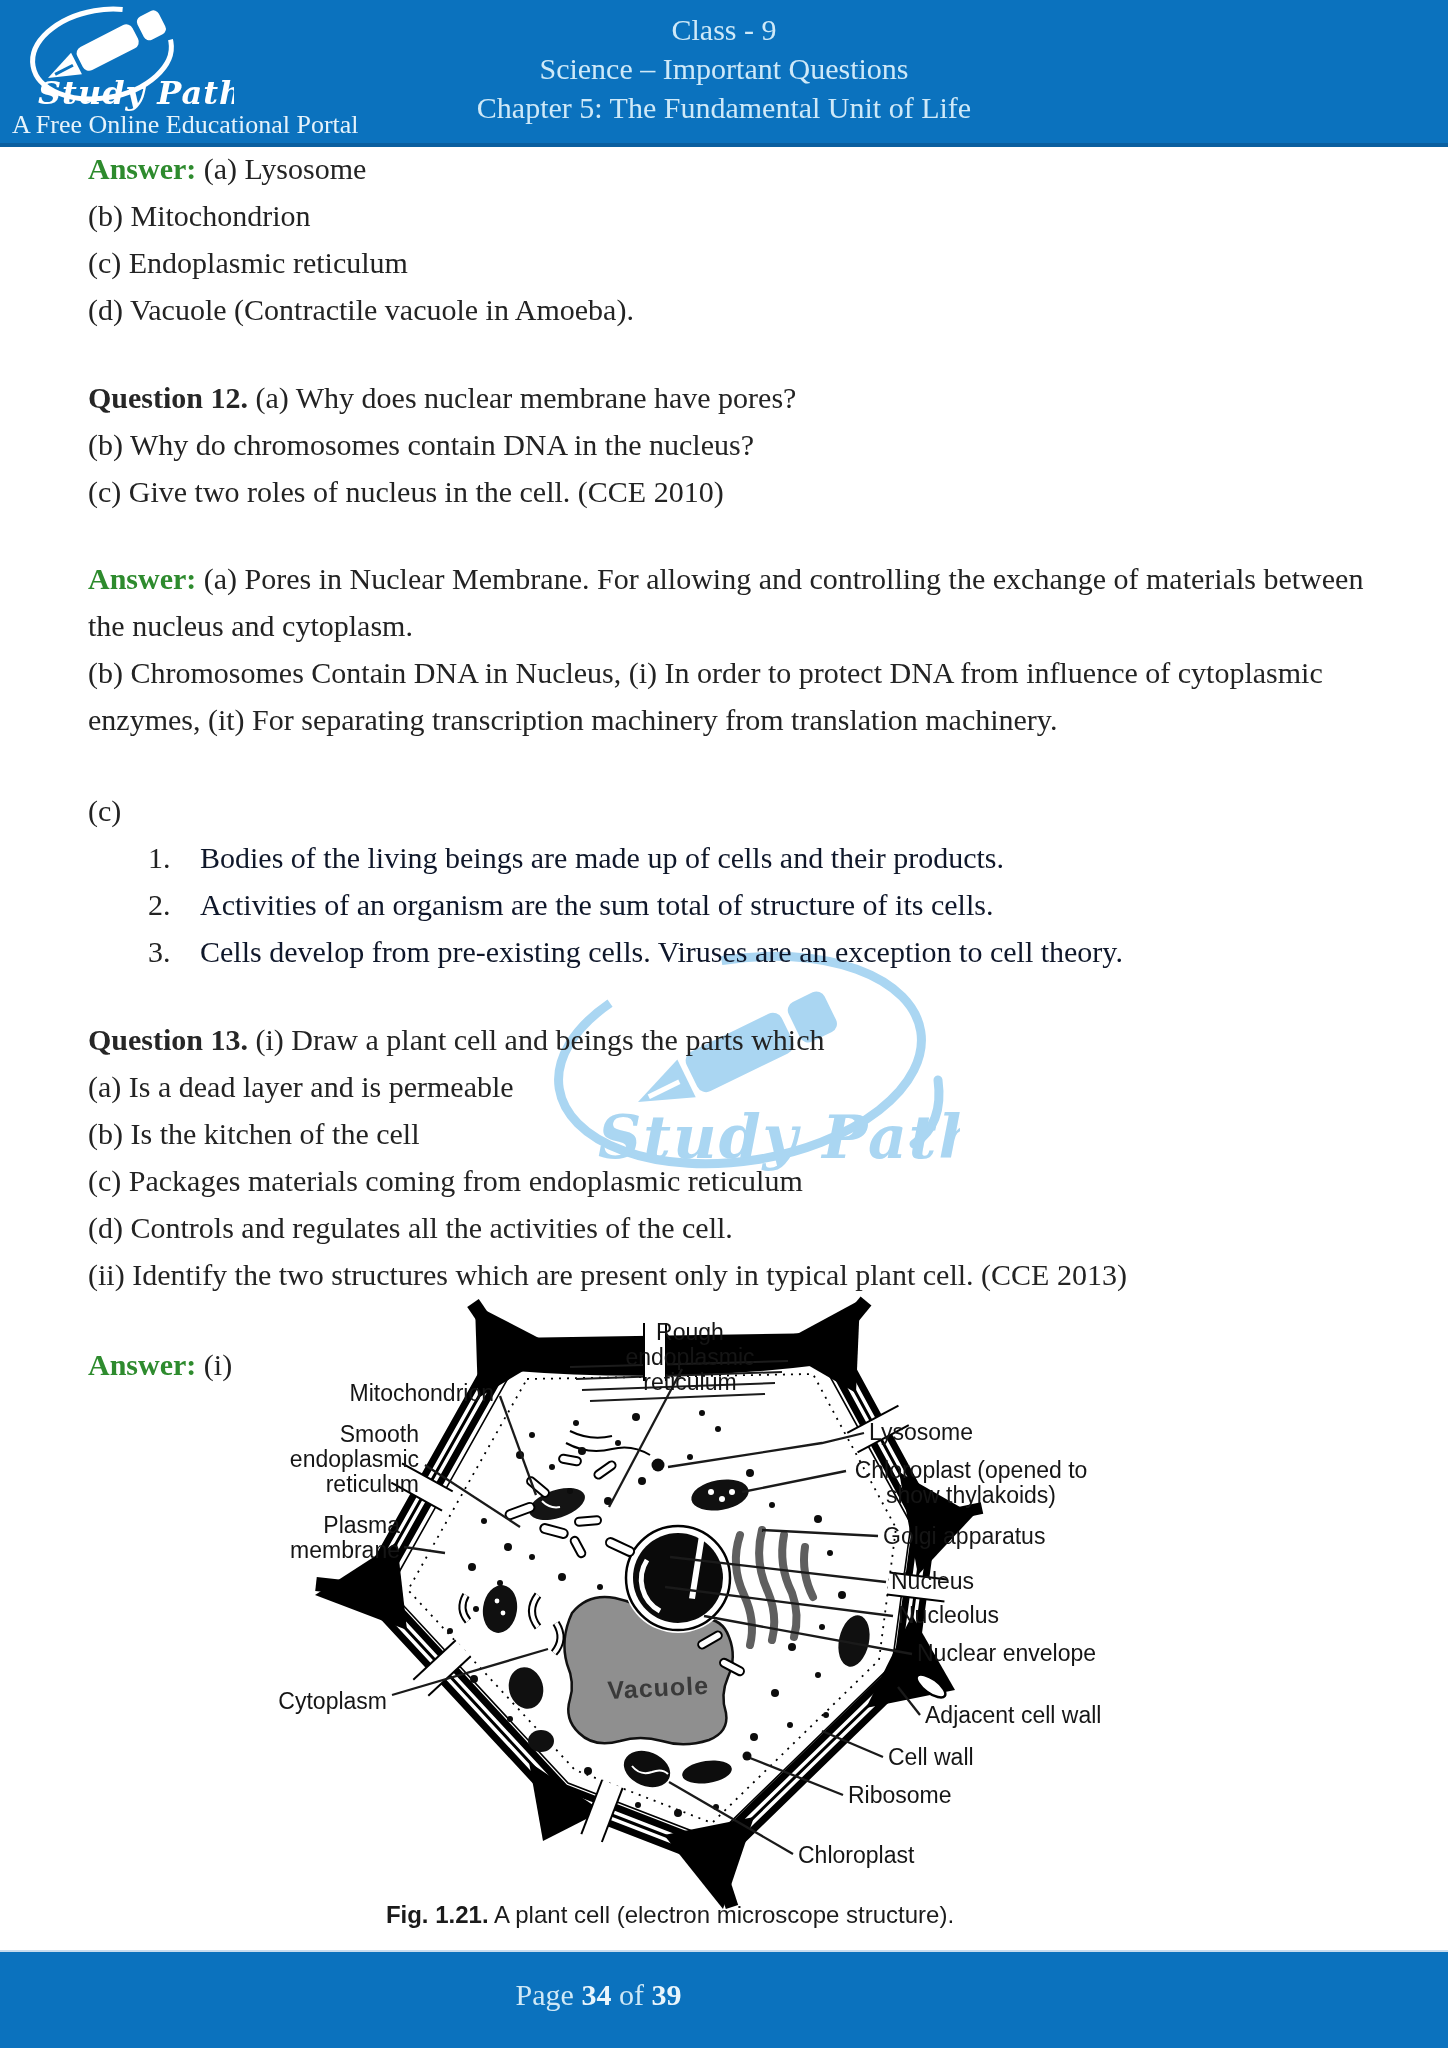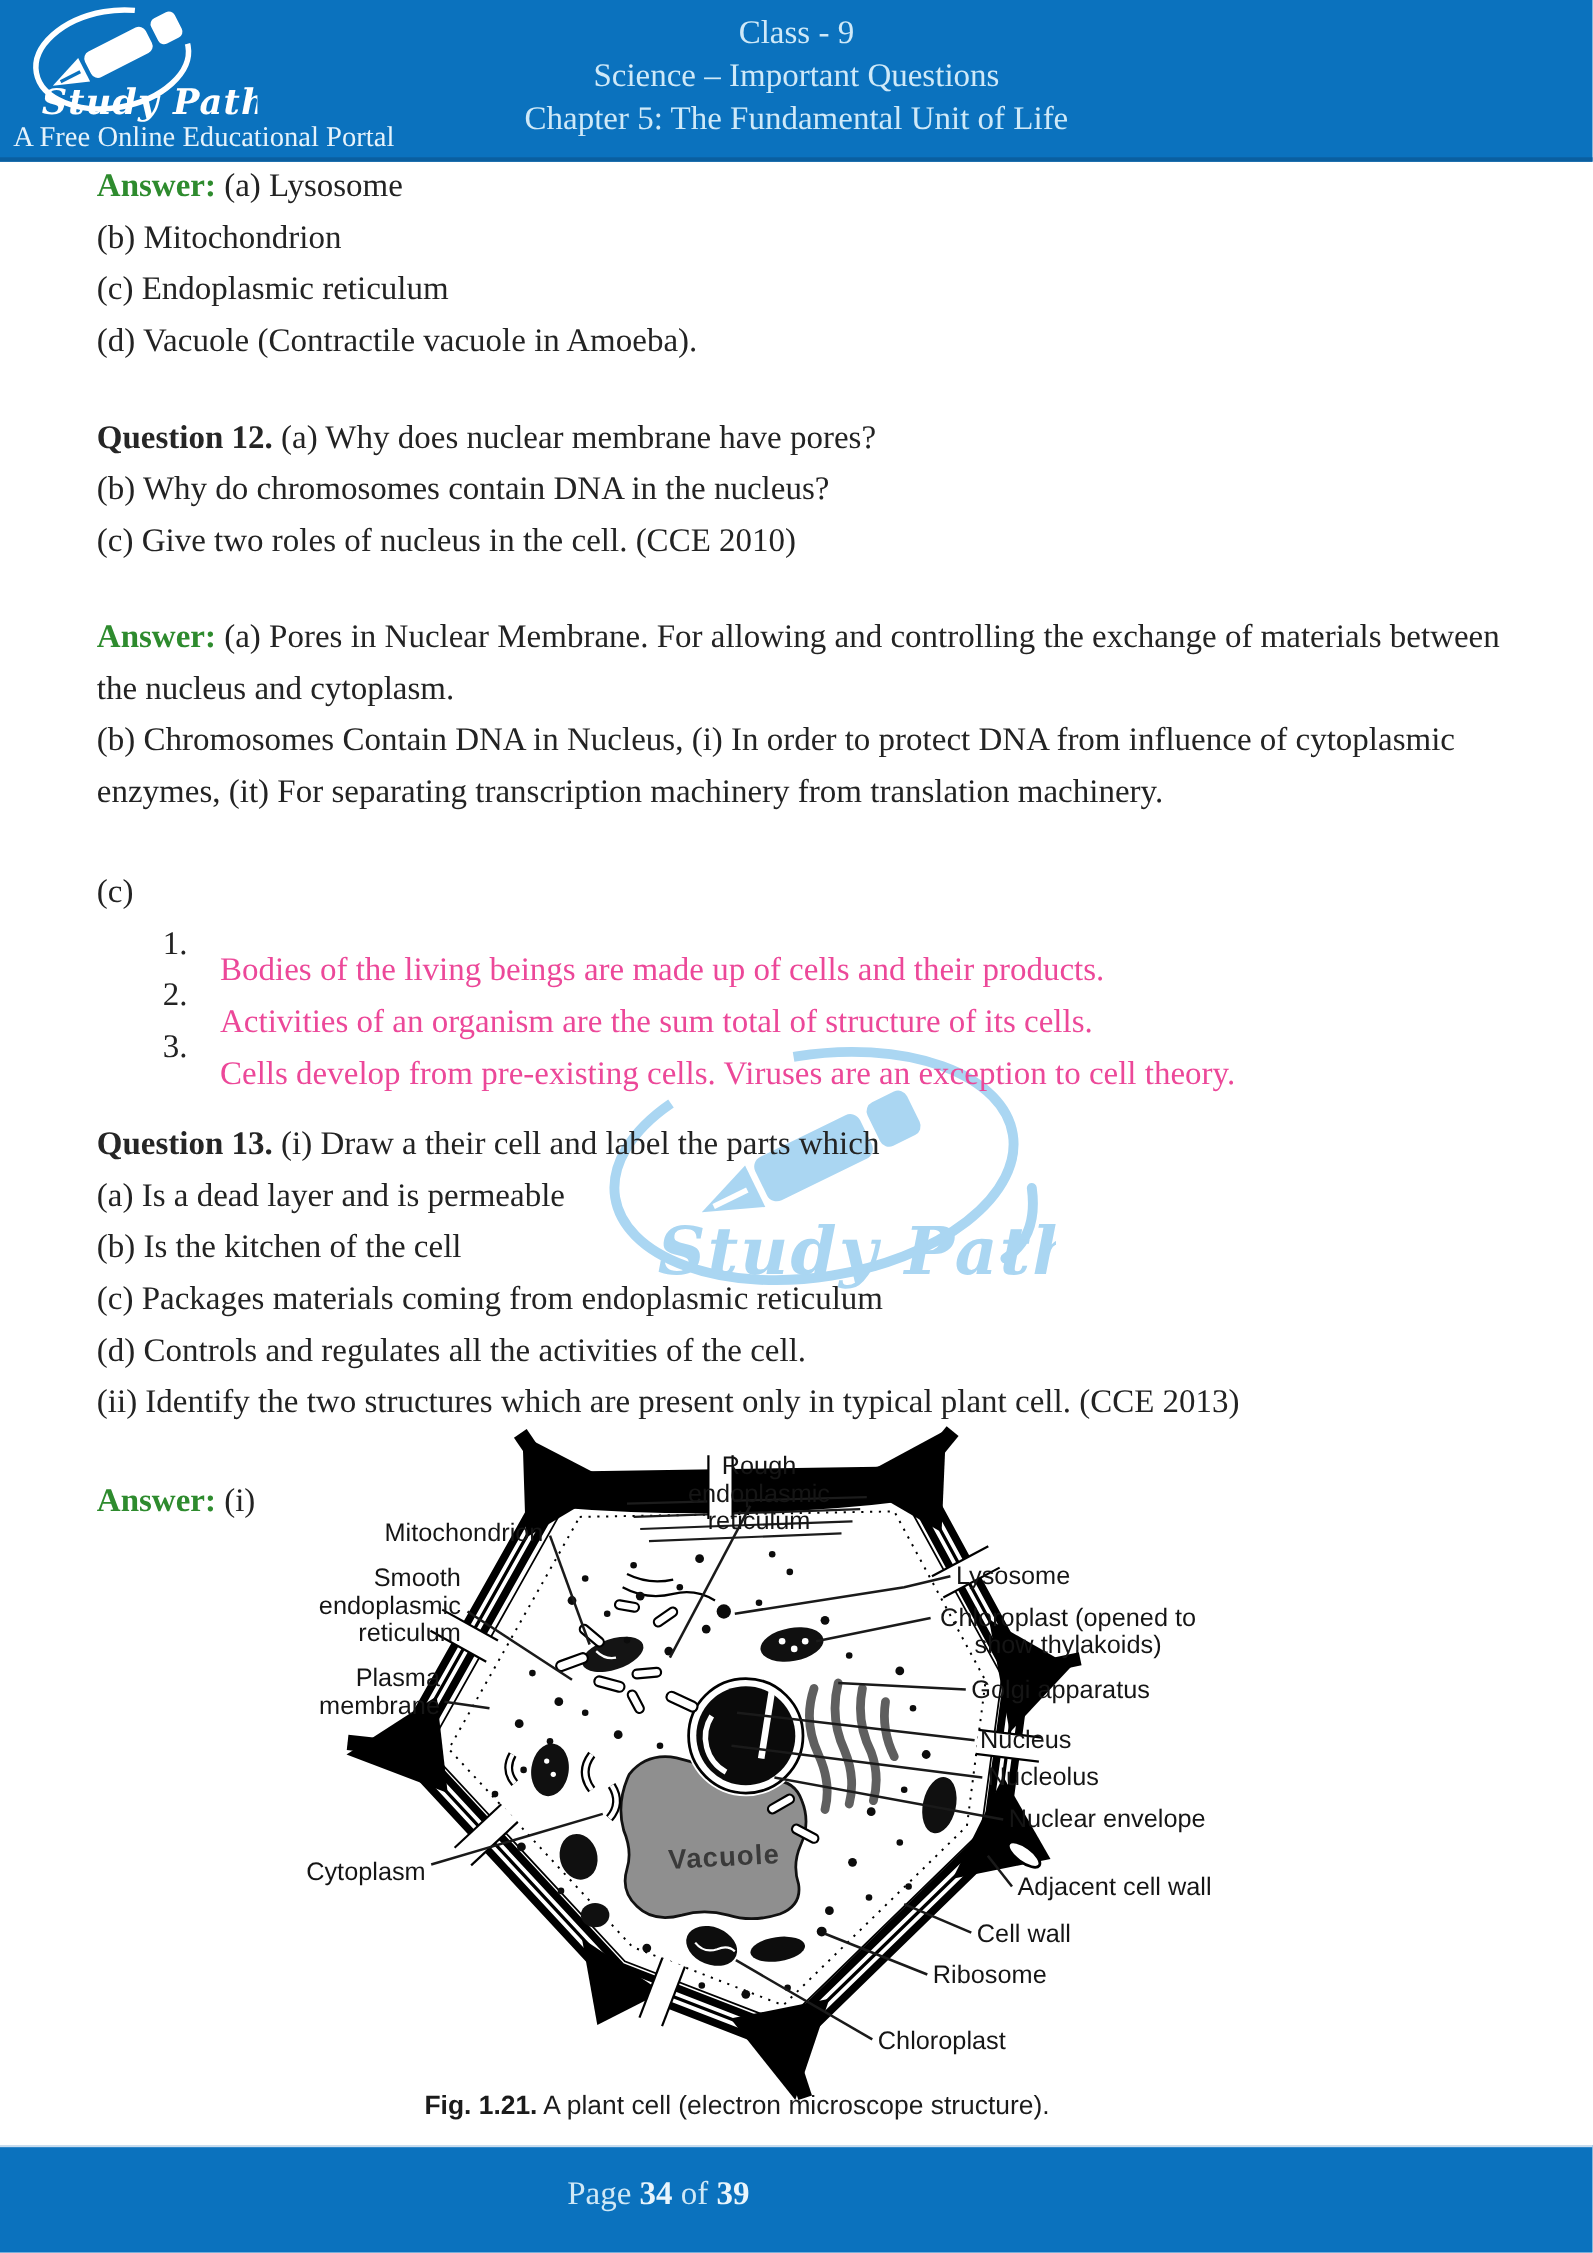--- a/index.html
+++ b/index.html
@@ -15,22 +15,22 @@
            white-space:nowrap;}
   
   .watermark{position:absolute;left:540px;top:950px;width:420px;height:250px;z-index:0;}
   
   .para{position:absolute;left:88px;font-size:30px;line-height:47px;color:#232323;
         white-space:nowrap;z-index:2;}
   .para.wrap{white-space:normal;width:1285px;}
   .lead-green{color:#2e8b2e;font-weight:700;}
   .lead-dark{color:#262626;font-weight:700;}
   .li-num{position:absolute;left:148px;font-size:30px;line-height:47px;color:#232323;z-index:2;}
-  .li-text{position:absolute;left:200px;font-size:30px;line-height:47px;color:#ec4899;
-           white-space:nowrap;z-index:2;margin-top:24px;}
+  .li-text{position:absolute;left:200px;font-size:30px;line-height:47px;color:#0f172a;
+           white-space:nowrap;z-index:2;}
   
   .figure{position:absolute;left:270px;top:1295px;width:880px;height:650px;z-index:1;}
   .cell-svg{position:absolute;left:0;top:0;}
   .flabel{position:absolute;font-family:"Liberation Sans",sans-serif;font-size:23px;
           line-height:25px;color:#151515;white-space:nowrap;z-index:2;}
   .flabel.ctr{text-align:center;white-space:normal;}
   .flabel.rgt{text-align:right;}
   .caption{position:absolute;left:20px;top:606px;width:760px;text-align:center;
            font-family:"Liberation Sans",sans-serif;font-size:24px;color:#1b1b1b;}
   .caption b{font-weight:700;}
@@ -94,21 +94,21 @@
   <div class="para wrap" style="top:649px">(b) Chromosomes Contain DNA in Nucleus, (i) In order to protect DNA from influence of cytoplasmic enzymes, (it) For separating transcription machinery from translation machinery.</div>
   <div class="para" style="top:787px">(c)</div>
 
   <div class="li-num" style="top:834px">1.</div>
   <div class="li-text" style="top:834px">Bodies of the living beings are made up of cells and their products.</div>
   <div class="li-num" style="top:881px">2.</div>
   <div class="li-text" style="top:881px">Activities of an organism are the sum total of structure of its cells.</div>
   <div class="li-num" style="top:928px">3.</div>
   <div class="li-text" style="top:928px">Cells develop from pre-existing cells. Viruses are an exception to cell theory.</div>
 
-  <div class="para" style="top:1016px"><span class="lead-dark">Question 13.</span><span> (i) Draw a their cell and label the parts which</span></div>
+  <div class="para" style="top:1016px"><span class="lead-dark">Question 13.</span><span> (i) Draw a plant cell and beings the parts which</span></div>
   <div class="para" style="top:1063px">(a) Is a dead layer and is permeable</div>
   <div class="para" style="top:1110px">(b) Is the kitchen of the cell</div>
   <div class="para" style="top:1157px">(c) Packages materials coming from endoplasmic reticulum</div>
   <div class="para" style="top:1204px">(d) Controls and regulates all the activities of the cell.</div>
   <div class="para" style="top:1251px">(ii) Identify the two structures which are present only in typical plant cell. (CCE 2013)</div>
 
   <div class="para" style="top:1341px"><span class="lead-green">Answer:</span><span> (i)</span></div>
 
   <div class="figure">
     <svg class="cell-svg" width="880" height="650" viewBox="0 0 880 650">

